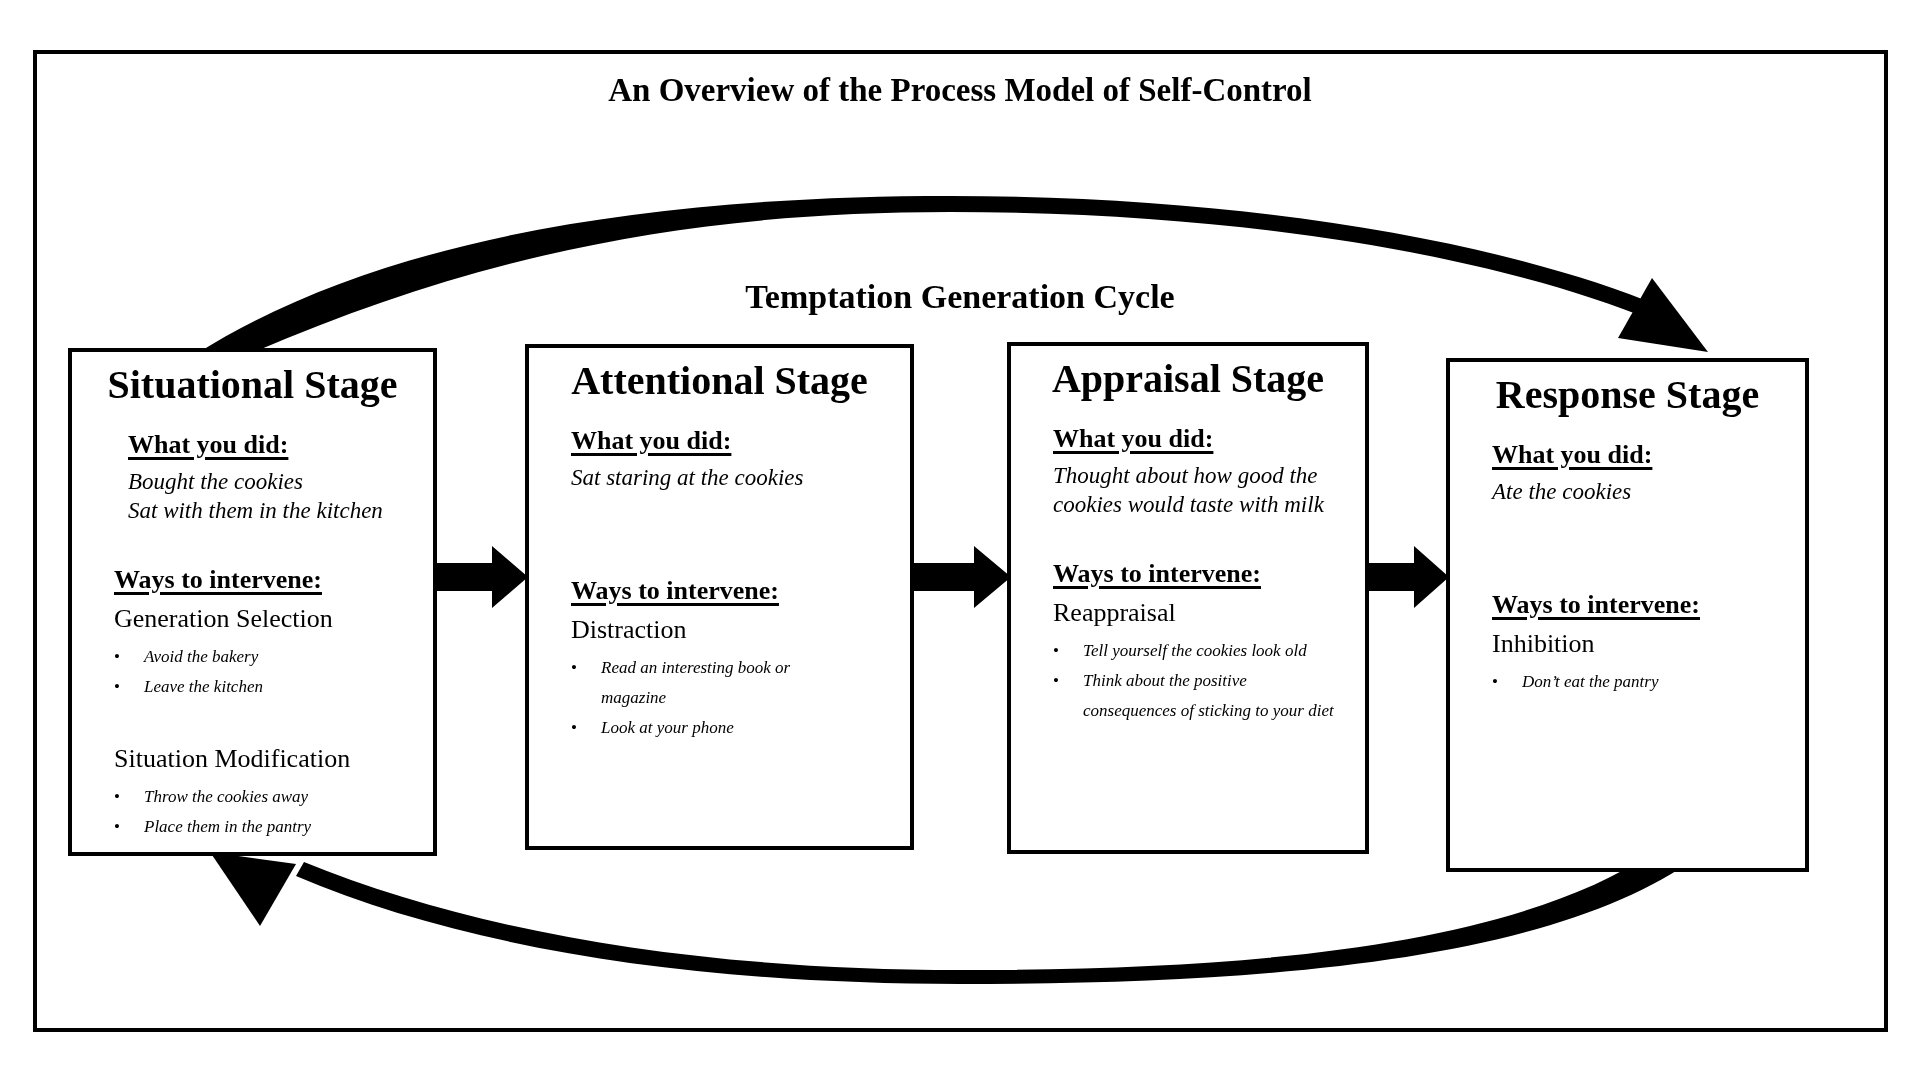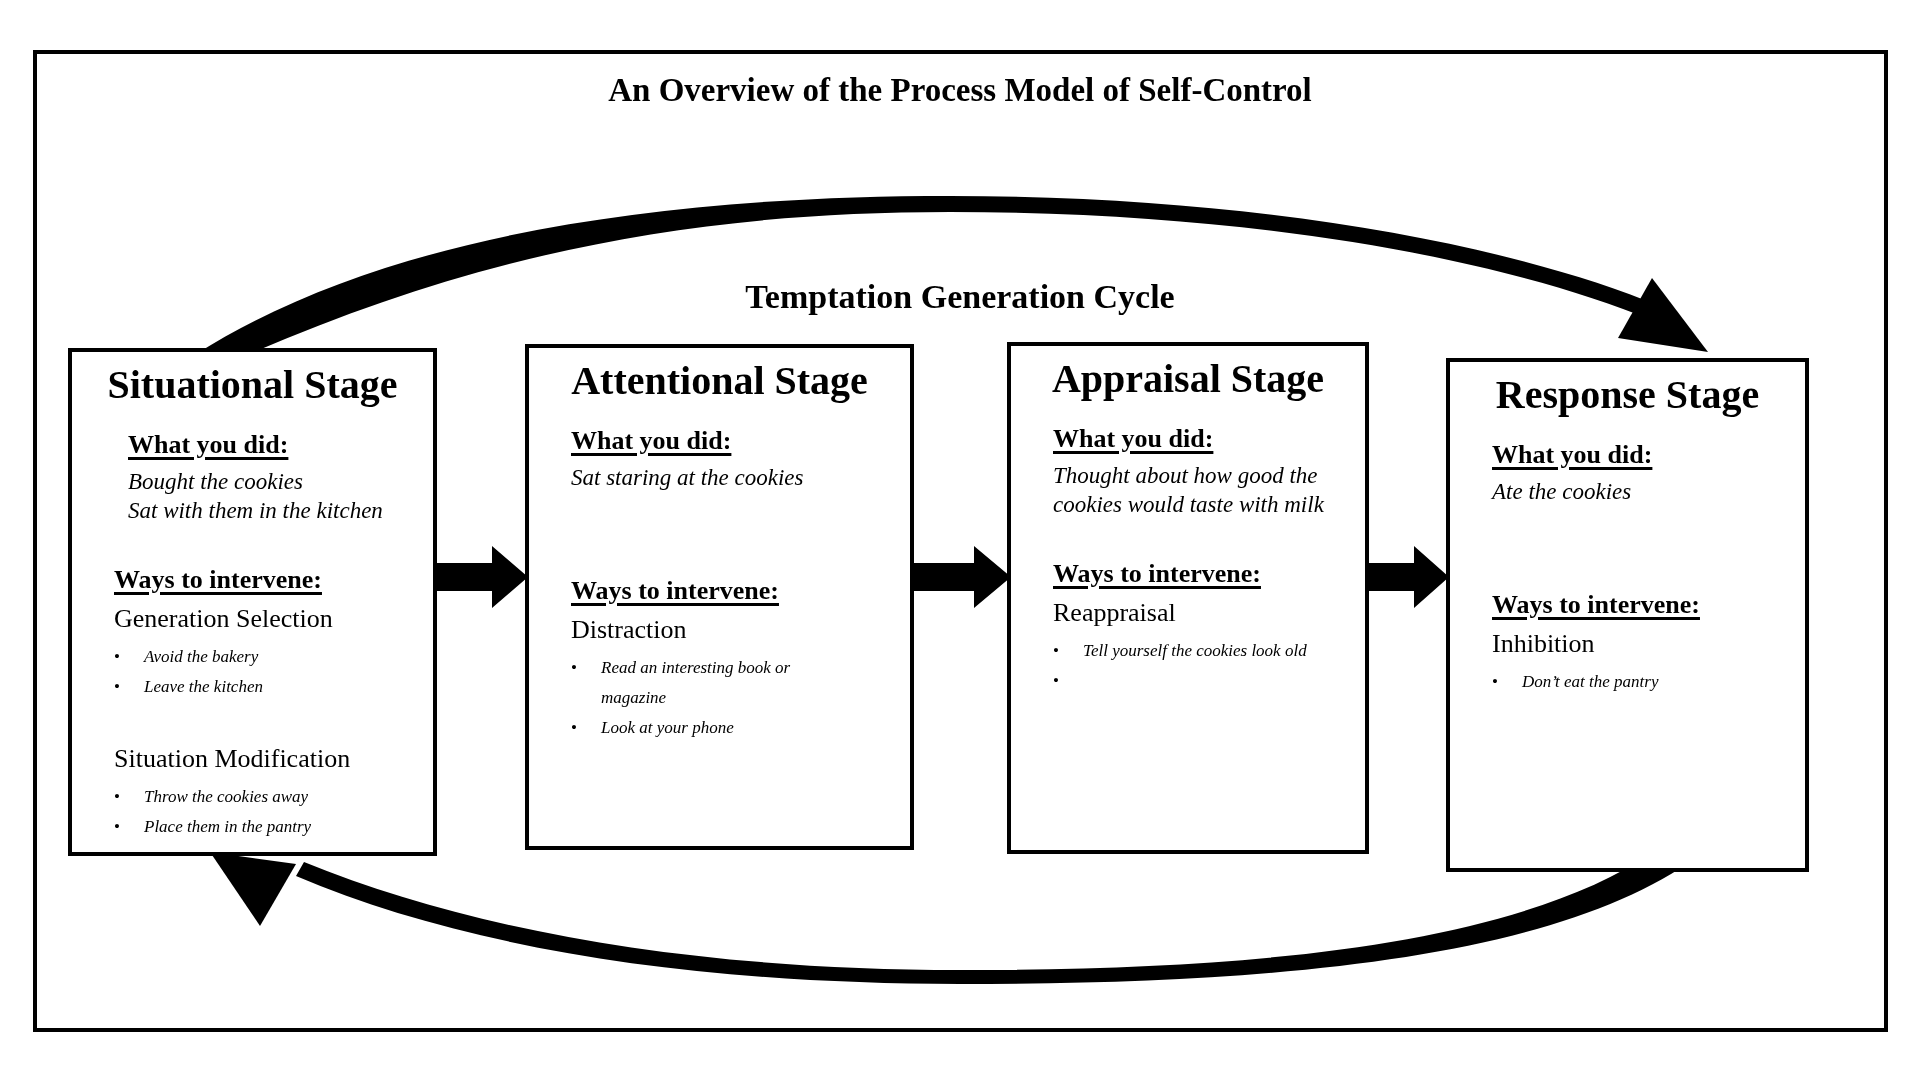--- a/index.html
+++ b/index.html
@@ -142,20 +142,21 @@
       <div class="sec-ways">
         <div class="hwrap"><span class="h">Ways to intervene:</span></div>
         <div class="strategy-name">Reappraisal</div>
         <div class="bullets">
           <div class="bullet">
             <span class="dot"></span>
             <span class="btext" style="max-width:245px">Tell yourself the cookies look old</span>
           </div>
           <div class="bullet">
             <span class="dot"></span>
+            <span class="btext" style="max-width:255px">Think about the positive consequences of sticking to your diet</span>
           </div>
         </div>
       </div>
     </div>
   </div>
 
   <div class="stage" id="stage-4">
     <div class="stage-title">Response Stage</div>
     <div class="stage-body">
       <div class="sec-what">

